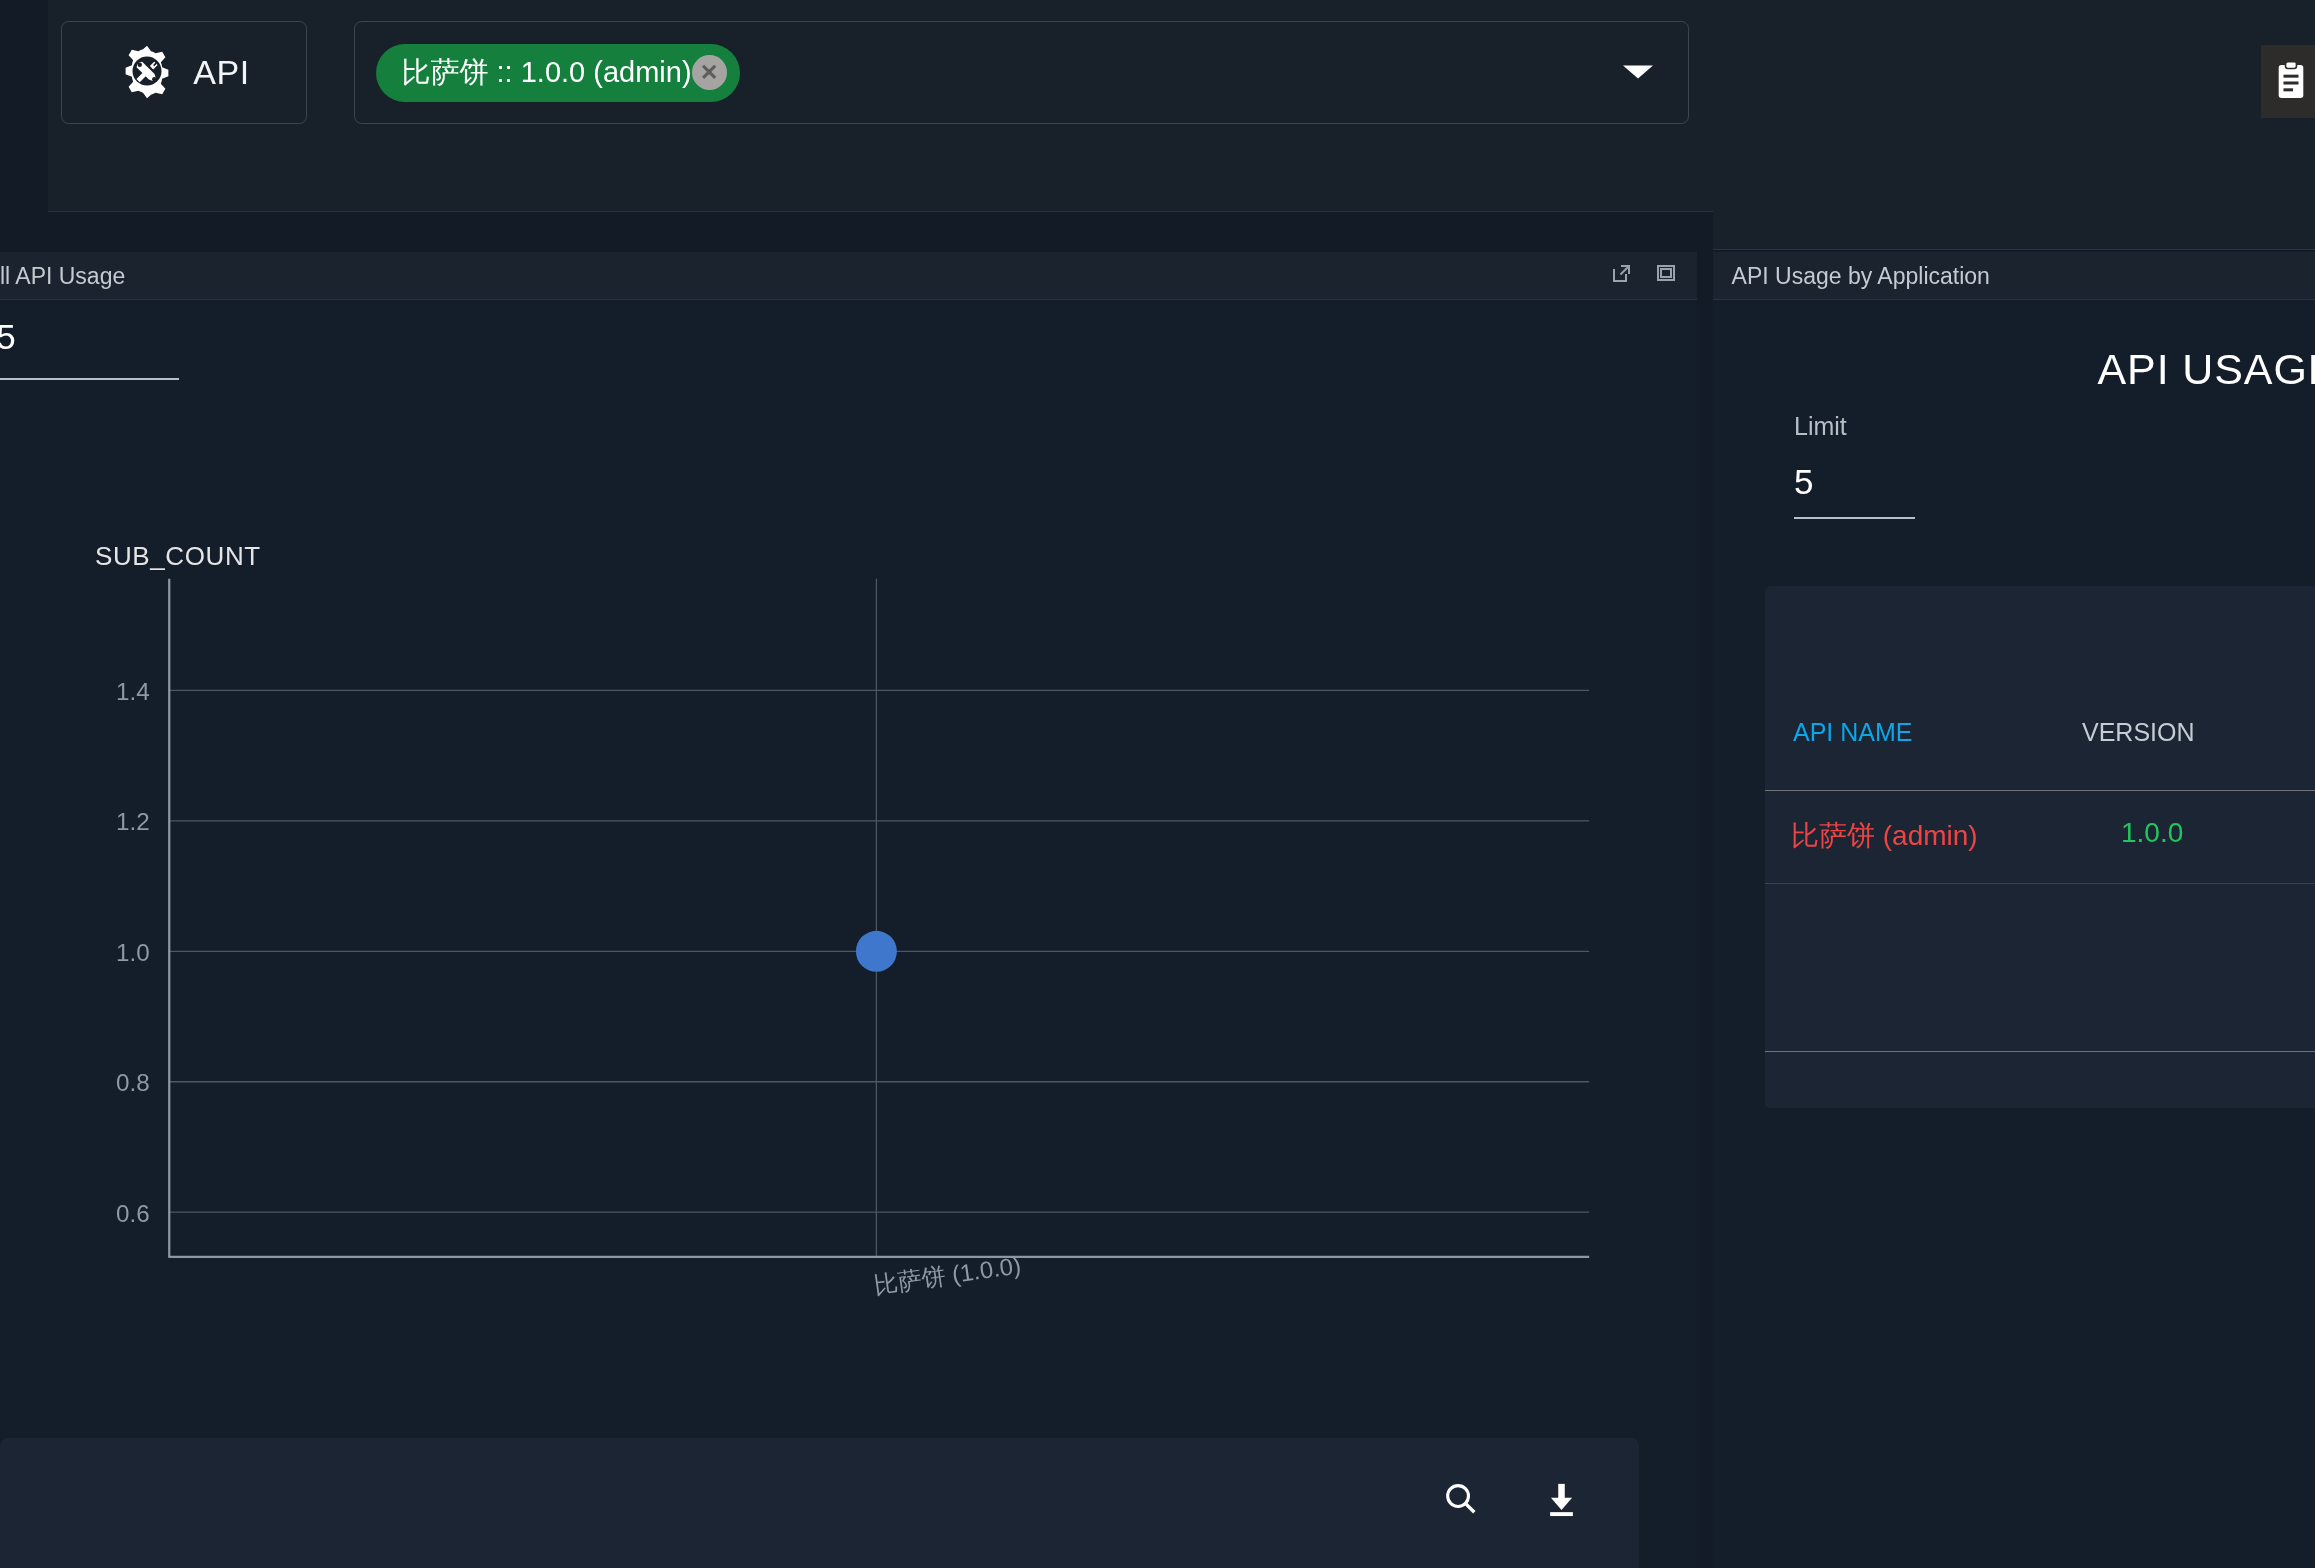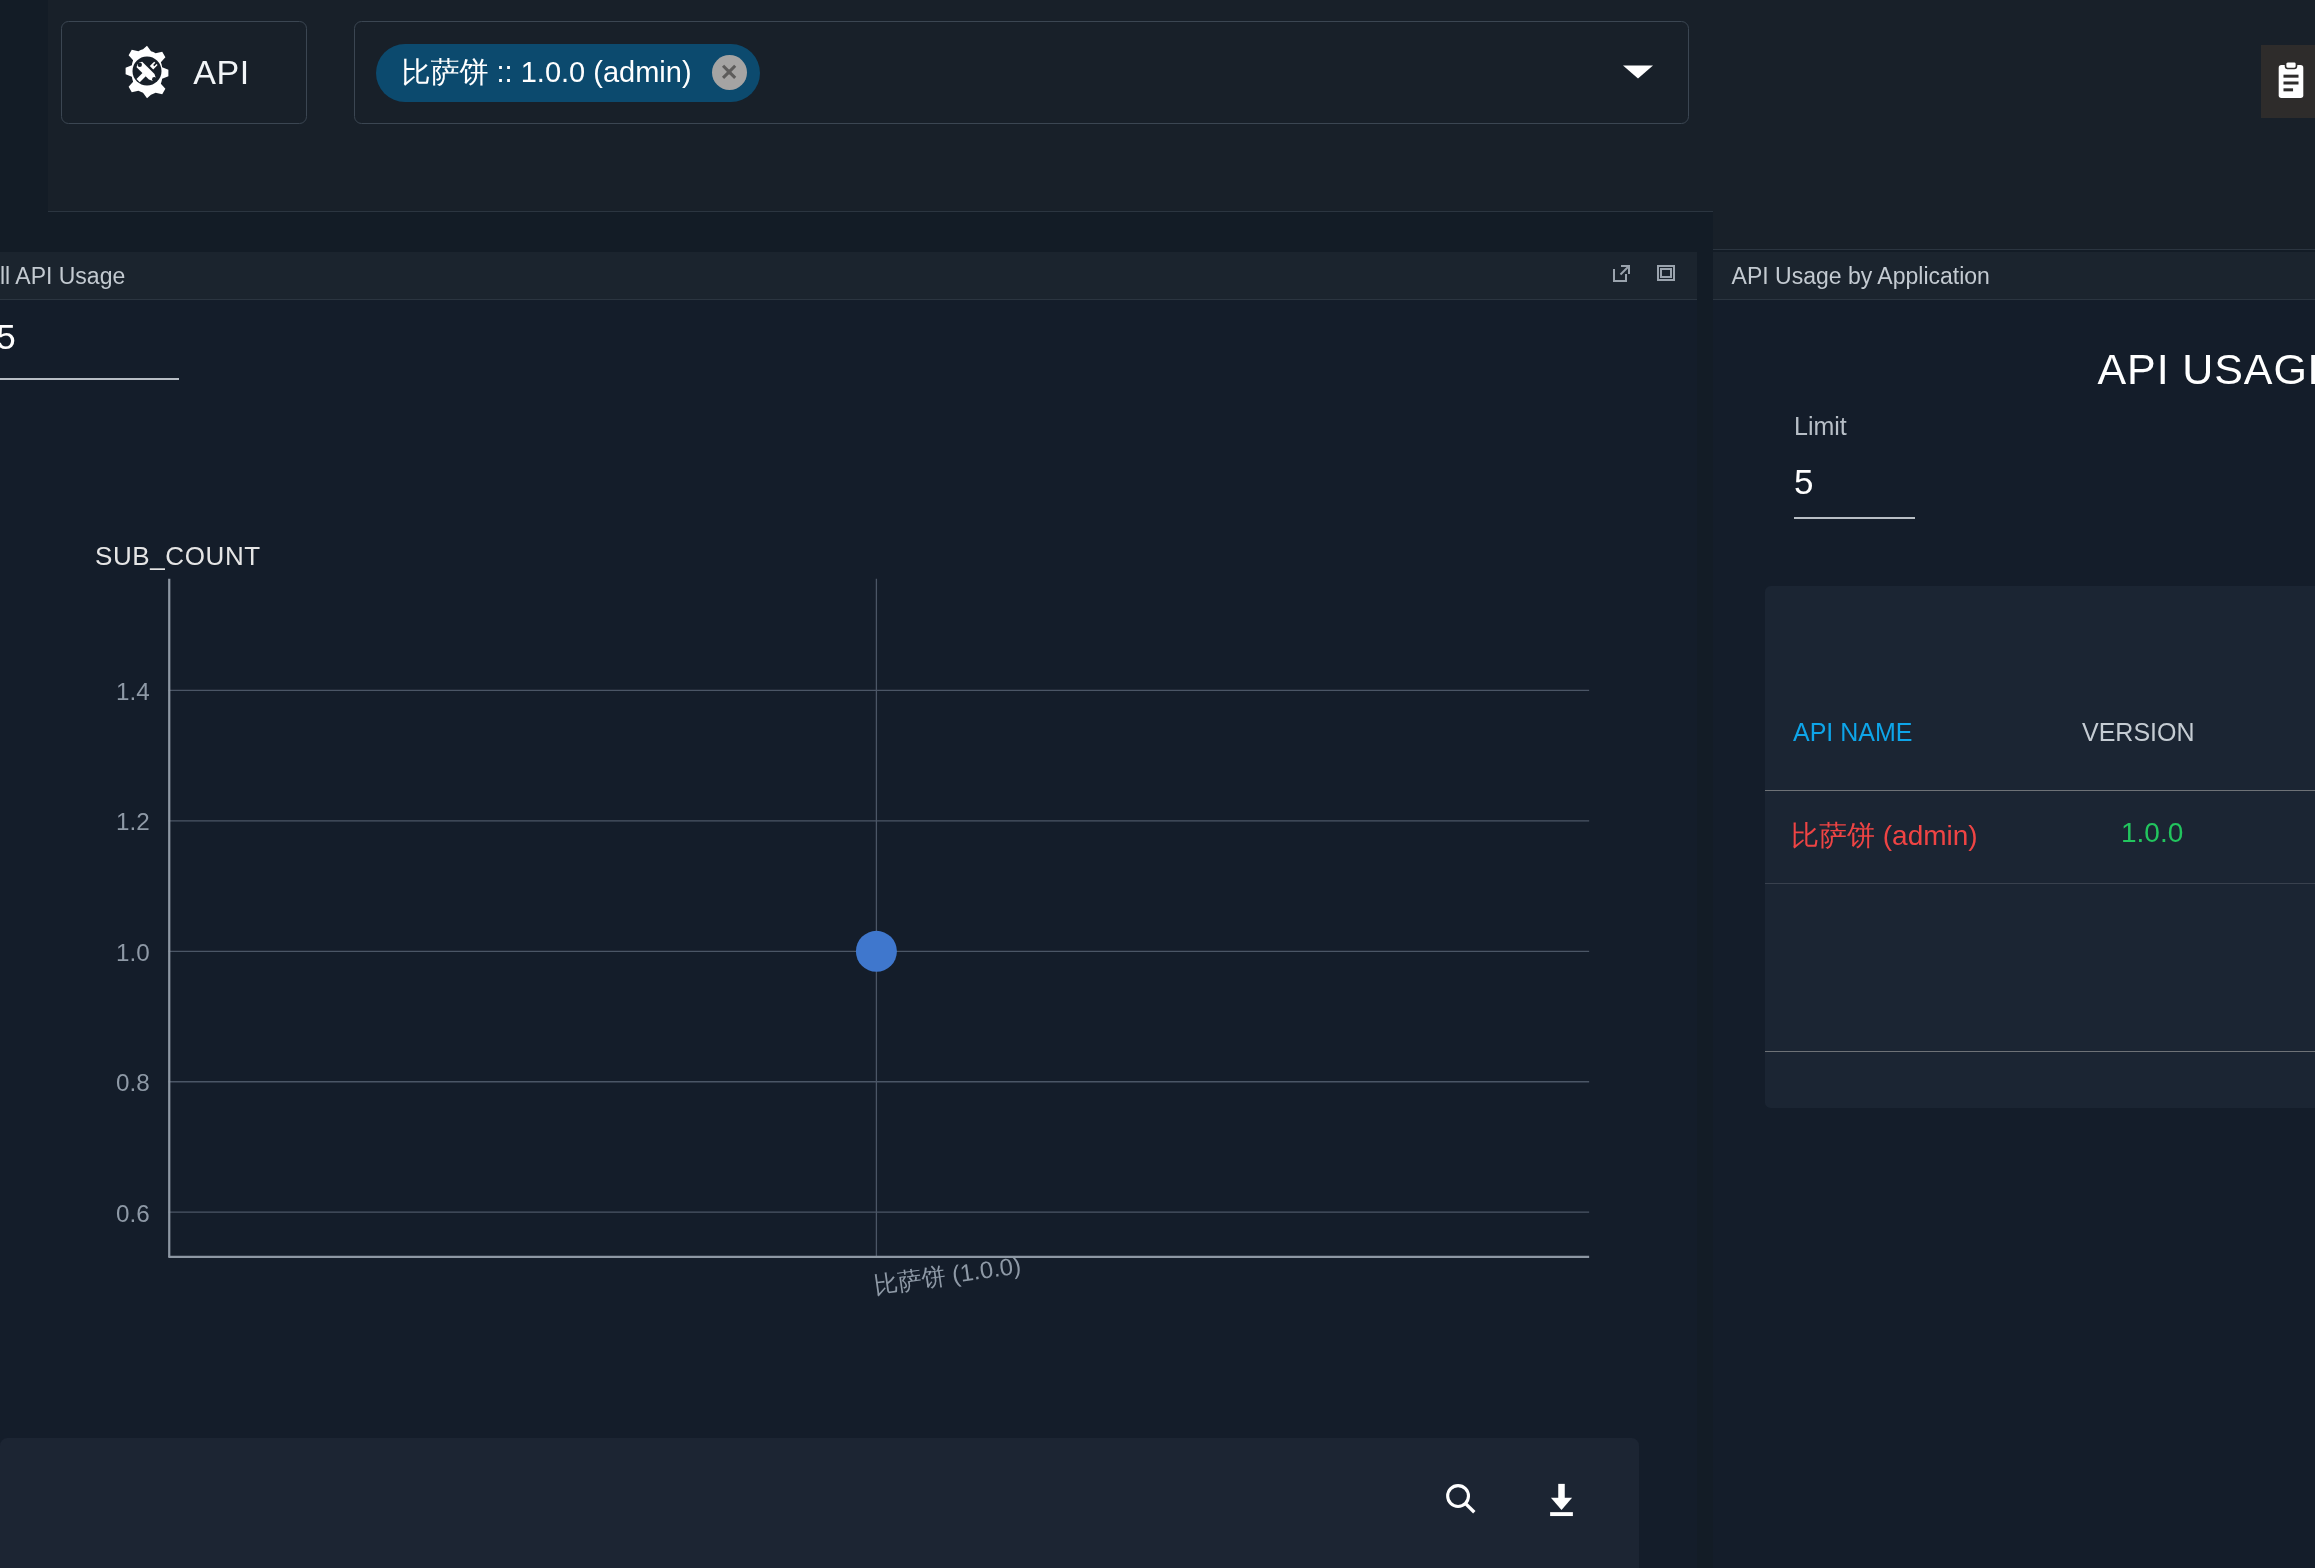--- a/index.html
+++ b/index.html
@@ -32,23 +32,23 @@
 
   .select-box {
     position: absolute; left: 306px; top: 20.5px;
     width: 1335px; height: 103px;
     border: 0.9px solid #3b4652;
     border-radius: 7.5px;
   }
   .token {
     position: absolute; left: 20.5px; top: 22.4px;
     height: 58px;
-    background: #0c4a6e;
+    background: #15803d;
     border-radius: 32px;
-    display: flex; align-items: center; gap: 20px;
+    display: flex; align-items: center; gap: 0;
     padding: 0 13px 0 26px;
   }
   .token-label { font-size: 29px; color: #ffffff; white-space: nowrap; }
   .token-x {
     width: 35px; height: 35px; border-radius: 50%;
     background: #a5a4a3; color: #5d5c5b;
     display: flex; align-items: center; justify-content: center;
     font-size: 22.4px; font-weight: bold;
   }
   .chevron {

